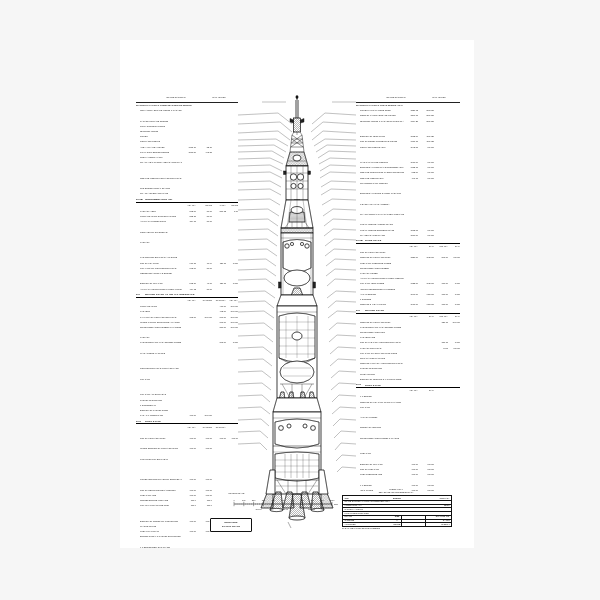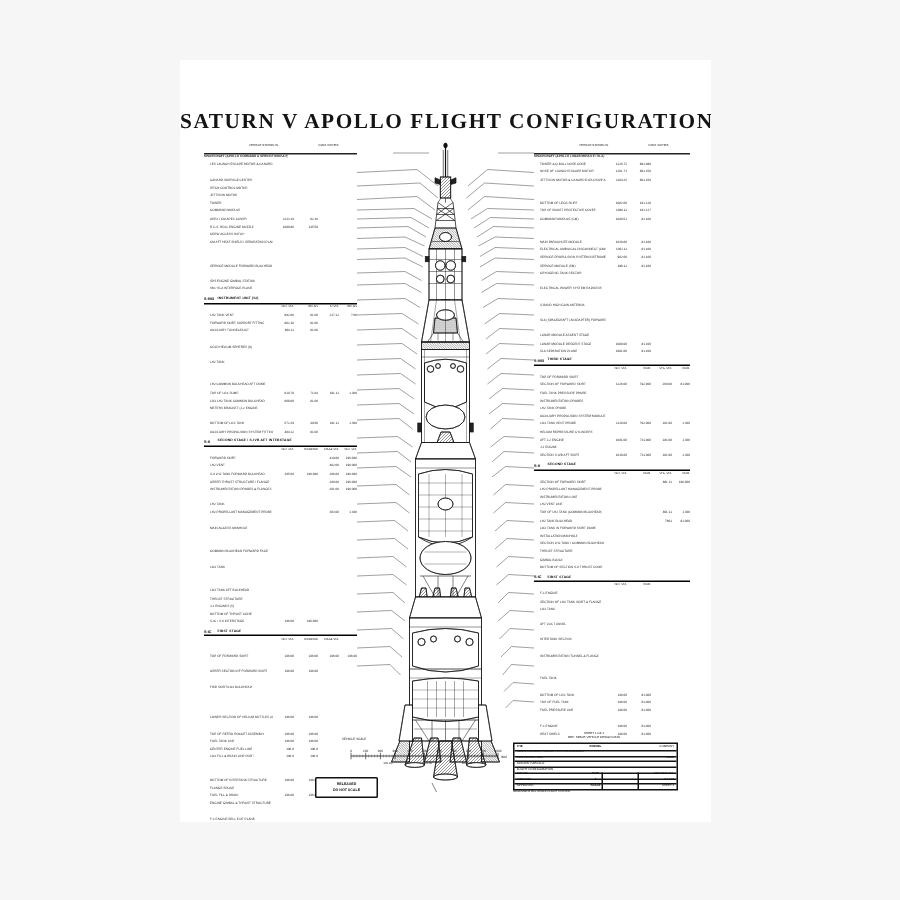--- a/index.html
+++ b/index.html
@@ -117,21 +117,20 @@
     font-size:2.4px;font-weight:bold;color:#111;white-space:nowrap;
   }
 </style>
 </head>
 <body>
 
 <div id="stage">
 
   <div class="poster">
 
-    <div class="title">SATURN V APOLLO FLIGHT CONFIGURATION</div>
 
     <svg class="leaders" viewBox="0 0 354 508" preserveAspectRatio="none">
       <g stroke="#2b2b2b" stroke-width="0.35" fill="none" opacity="0.85">
 
         <path d="M142,62 L166,62"></path>
         <path d="M118,75 L158,73 L172,84"></path>
         <path d="M118,84 L160,82 L172,92"></path>
         <path d="M118,93 L158,91 L170,100"></path>
         <path d="M118,100 L156,99 L168,106"></path>
         <path d="M118,106 L154,105 L166,112"></path>

